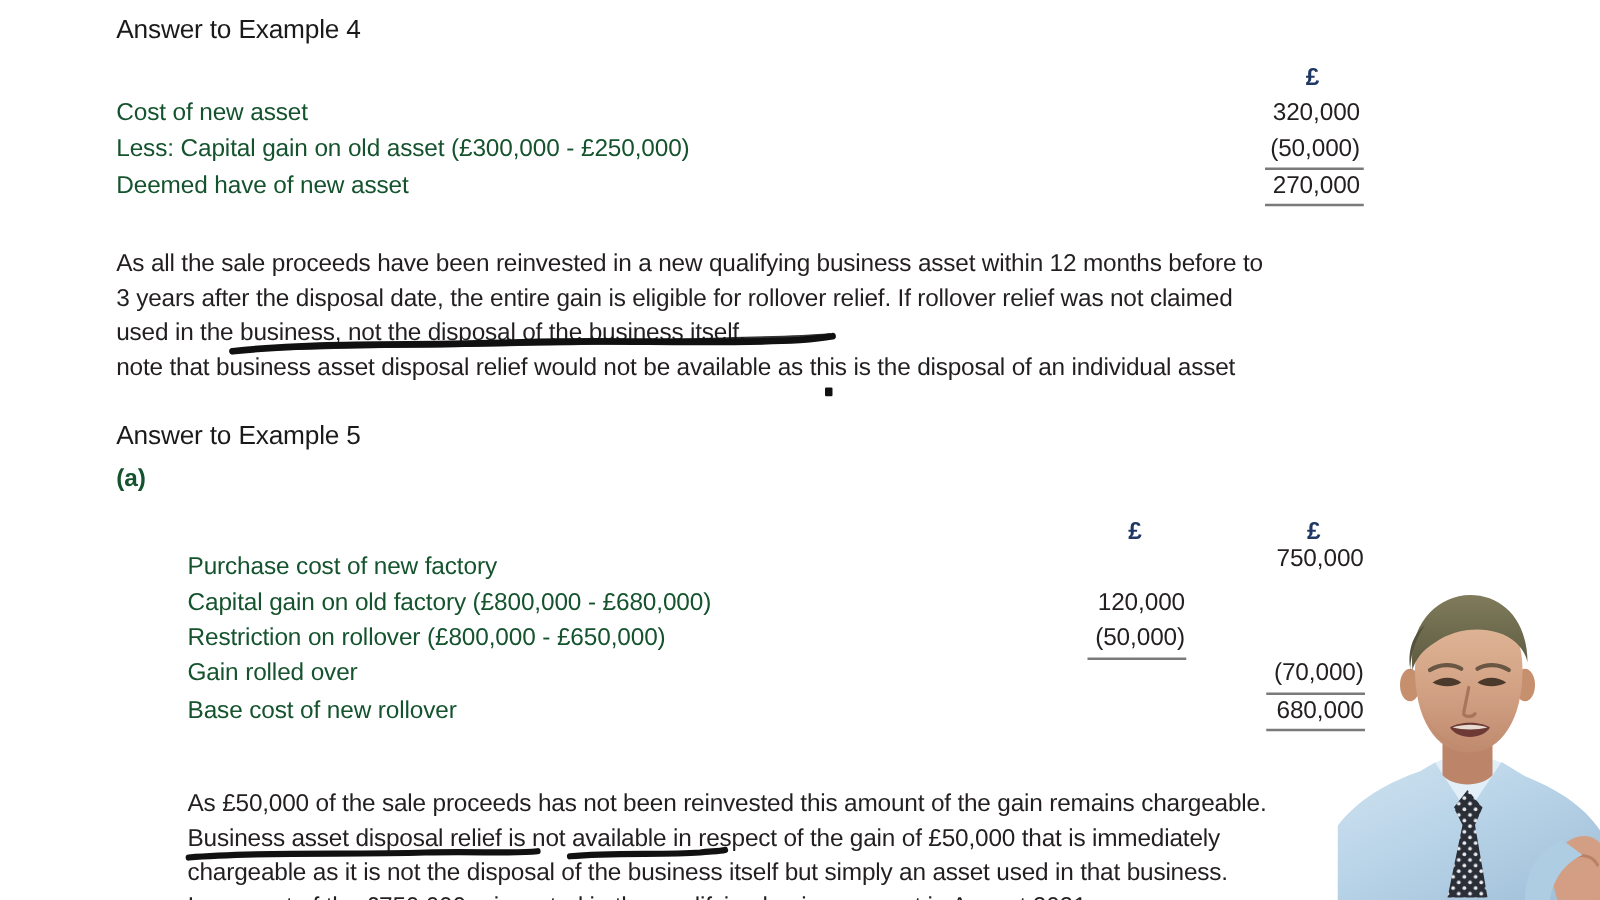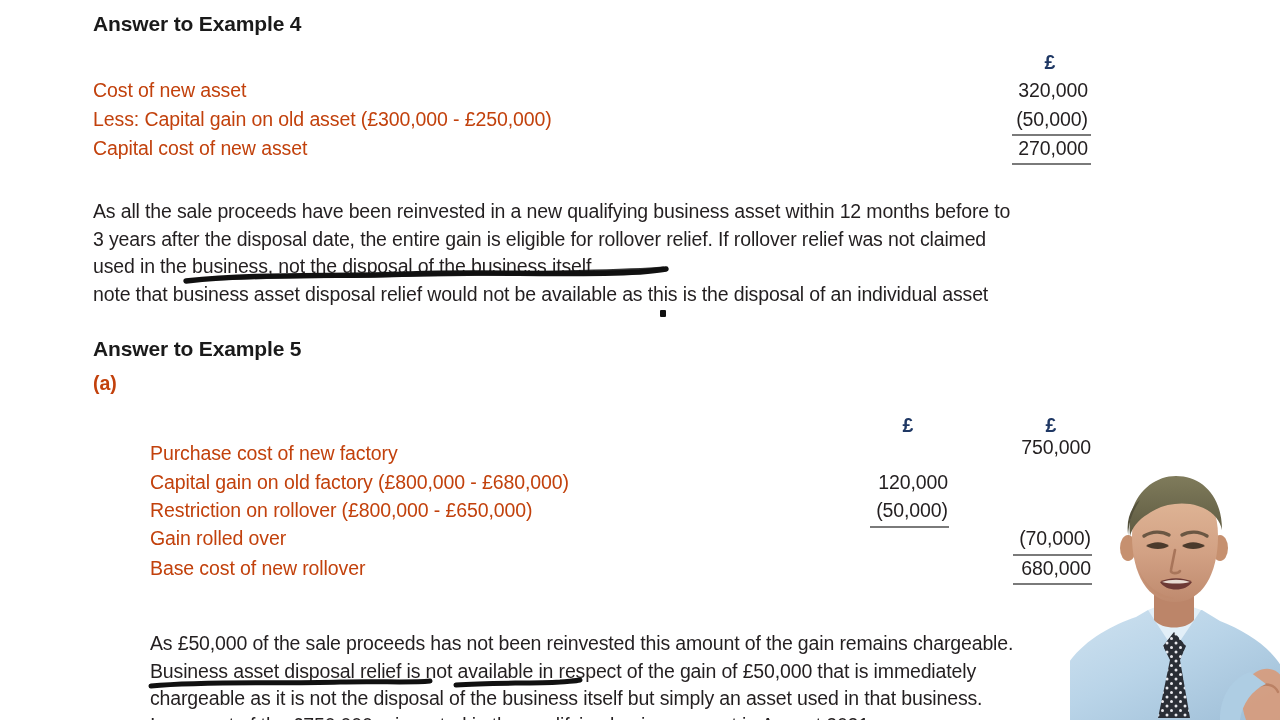--- a/index.html
+++ b/index.html
@@ -21,32 +21,32 @@
   .page {
     position: absolute;
     inset: 0;
     width: 1280px;
     height: 720px;
   }
 
   
   .heading {
     position: absolute;
-    font-weight: bold;
+    font-weight: normal;
     font-size: 21px;
     letter-spacing: -0.15px;
     color: #1a1a1a;
     white-space: nowrap;
   }
   .line {
     position: absolute;
     font-size: 19.5px;
     letter-spacing: -0.1px;
     white-space: nowrap;
-    color: #c2410c;
+    color: #14532d;
   }
   .para {
     position: absolute;
     font-size: 19.5px;
     line-height: 27.6px;
     letter-spacing: -0.15px;
     color: #231f20;
   }
   .para div { white-space: nowrap; }
 
@@ -113,21 +113,21 @@
   <div class="ccy" style="left:1010px; top:51px; width:80px;">£</div>
 
   <div class="line" style="left:93px; top:79px;">Cost of new asset</div>
   <div class="num" style="left:960px; top:79px; width:128px;">320,000</div>
 
   <div class="line" style="left:93px; top:108px;">Less: Capital gain on old asset (£300,000 - £250,000)</div>
   <div class="num" style="left:960px; top:108px; width:128px;">(50,000)</div>
 
   <div class="rule" style="left:1012px; top:134px; width:79px;"></div>
 
-  <div class="line" style="left:93px; top:137px;">Capital cost of new asset</div>
+  <div class="line" style="left:93px; top:137px;">Deemed have of new asset</div>
   <div class="num" style="left:960px; top:137px; width:128px;">270,000</div>
 
   <div class="rule" style="left:1012px; top:163px; width:79px;"></div>
 
   <div class="para" style="left:93px; top:198px; width:1010px;">
     <div>As all the sale proceeds have been reinvested in a new qualifying business asset within 12 months before to</div>
     <div>3 years after the disposal date, the entire gain is eligible for rollover relief. If rollover relief was not claimed</div>
     <div>used in the business, not the disposal of the business itself.</div>
     <div>note that business asset disposal relief would not be available as this is the disposal of an individual asset</div>
   </div>

